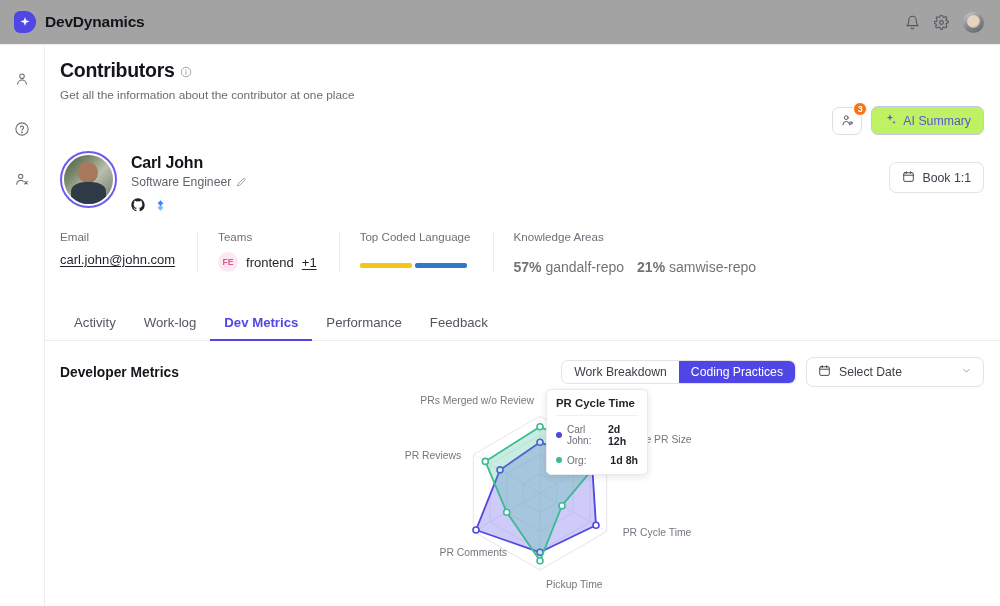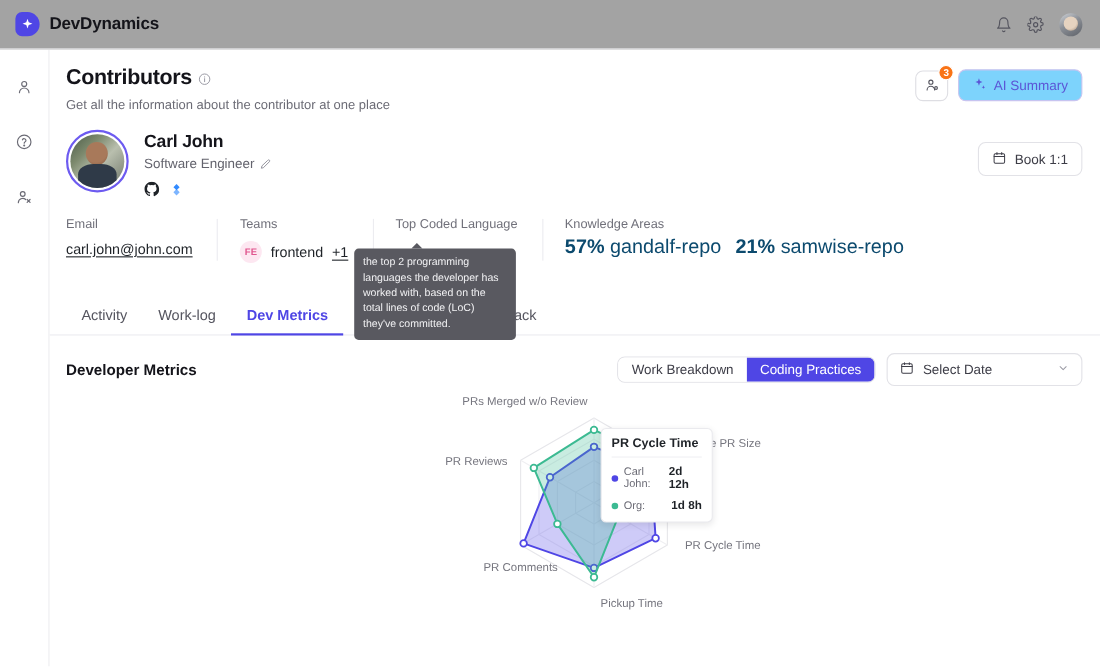--- a/index.html
+++ b/index.html
@@ -43,39 +43,39 @@
     position: absolute; left: 0; top: 45px; width: 45px; height: 561px;
     border-right: 1px solid #ededf0; background: #fff;
     display: flex; flex-direction: column; align-items: center; padding-top: 22px; gap: 26px;
   }
   .rail-item { color: #6b6b75; display: flex; align-items: center; justify-content: center;
                width: 26px; height: 24px; cursor: pointer; }
 
   
   .main { position: absolute; left: 45px; top: 45px; width: 955px; height: 561px; overflow: hidden; }
 
-  .page-head { padding: 14px 16px 0 15px; display: flex; align-items: flex-start; }
+  .page-head { padding: 14px 16px 0 15px; display: flex; align-items: flex-start; flex-direction: column; }
   .page-title { font-size: 19.5px; font-weight: 700; color: #14141a; letter-spacing: -.3px;
                 display: flex; align-items: center; gap: 6px; }
   .info-dot { color: #9a9aa4; display: inline-flex; margin-top: 2px; }
   .page-sub { font-size: 11.8px; color: #6b6b75; margin-top: 6px; }
   .head-actions { margin-left: auto; display: flex; align-items: center; gap: 9px; padding-top: 4px; }
   .icon-btn {
     width: 30px; height: 28px; border: 1px solid #dedee3; border-radius: 7px;
     background: #fff; display: flex; align-items: center; justify-content: center;
     color: #55555f; position: relative; cursor: pointer;
   }
   .badge {
     position: absolute; top: -6px; right: -6px; min-width: 14px; height: 14px;
     border-radius: 7px; background: #f97316; color: #fff; font-size: 9px; font-weight: 700;
     display: flex; align-items: center; justify-content: center; padding: 0 3px;
     border: 1.5px solid #fff;
   }
   .ai-btn {
-    height: 29px; border: 1px solid #c7c4f0; border-radius: 7px; background: #7dd3fc;
+    height: 29px; border: 1px solid #c7c4f0; border-radius: 7px; background: #bef264;
     color: #5b55d6; font-size: 12.3px; font-weight: 500; padding: 0 12px;
     display: flex; align-items: center; gap: 6px; cursor: pointer;
   }
 
   
   .profile { display: flex; align-items: flex-start; padding: 16px 16px 0 15px; }
   .avatar-lg {
     width: 57px; height: 57px; border-radius: 50%; border: 2px solid #6d5bf0;
     padding: 2px; flex: 0 0 auto;
   }
@@ -113,21 +113,21 @@
     content:""; position: absolute; left: 0; top: 2px; bottom: 2px; width: 1px; background: #ececf0;
   }
   .info-label { font-size: 11.6px; color: #70707a; }
   .info-value { margin-top: 9px; font-size: 13px; color: #1f2328; display: flex; align-items: center; gap: 8px; }
   .email-link { color: #1f2328; text-decoration: underline; text-underline-offset: 2px; cursor: pointer; }
   .team-chip {
     width: 20px; height: 20px; border-radius: 50%; background: #fde7f1; color: #e0568f;
     font-size: 8.6px; font-weight: 700; display: flex; align-items: center; justify-content: center;
   }
   .plus-one { text-decoration: underline; text-underline-offset: 2px; cursor: pointer; }
-  .ka-value { margin-top: 4px; font-size: 18px; color: #0c4a6e; display: flex; gap: 13px; }
+  .ka-value { margin-top: 16px; font-size: 14px; color: #737373; display: flex; gap: 13px; }
   .ka-pct { font-weight: 700; }
 
   
   .langbars { margin-top: 11px; display: flex; gap: 3px; align-items: flex-end; height: 14px; }
   .lb { width: 52px; height: 5px; border-radius: 2px; }
 
   
   .tooltip {
     position: absolute; left: 322px; top: 226px; width: 147px;
     background: #595960; color: #f2f2f4; border-radius: 4px;
@@ -430,15 +430,14 @@
       <span>Carl John:</span>
       <span class="tip-val">2d 12h</span>
     </div>
     <div class="tip-row">
       <span class="tip-dot" style="background:#3cba92"></span>
       <span>Org:</span>
       <span class="tip-val">1d 8h</span>
     </div>
   </div>
 
-  <div class="tooltip">the top 2 programming languages the developer has worked with, based on the total lines of code (LoC) they've committed.</div>
 
 </div>
 
 </body></html>

